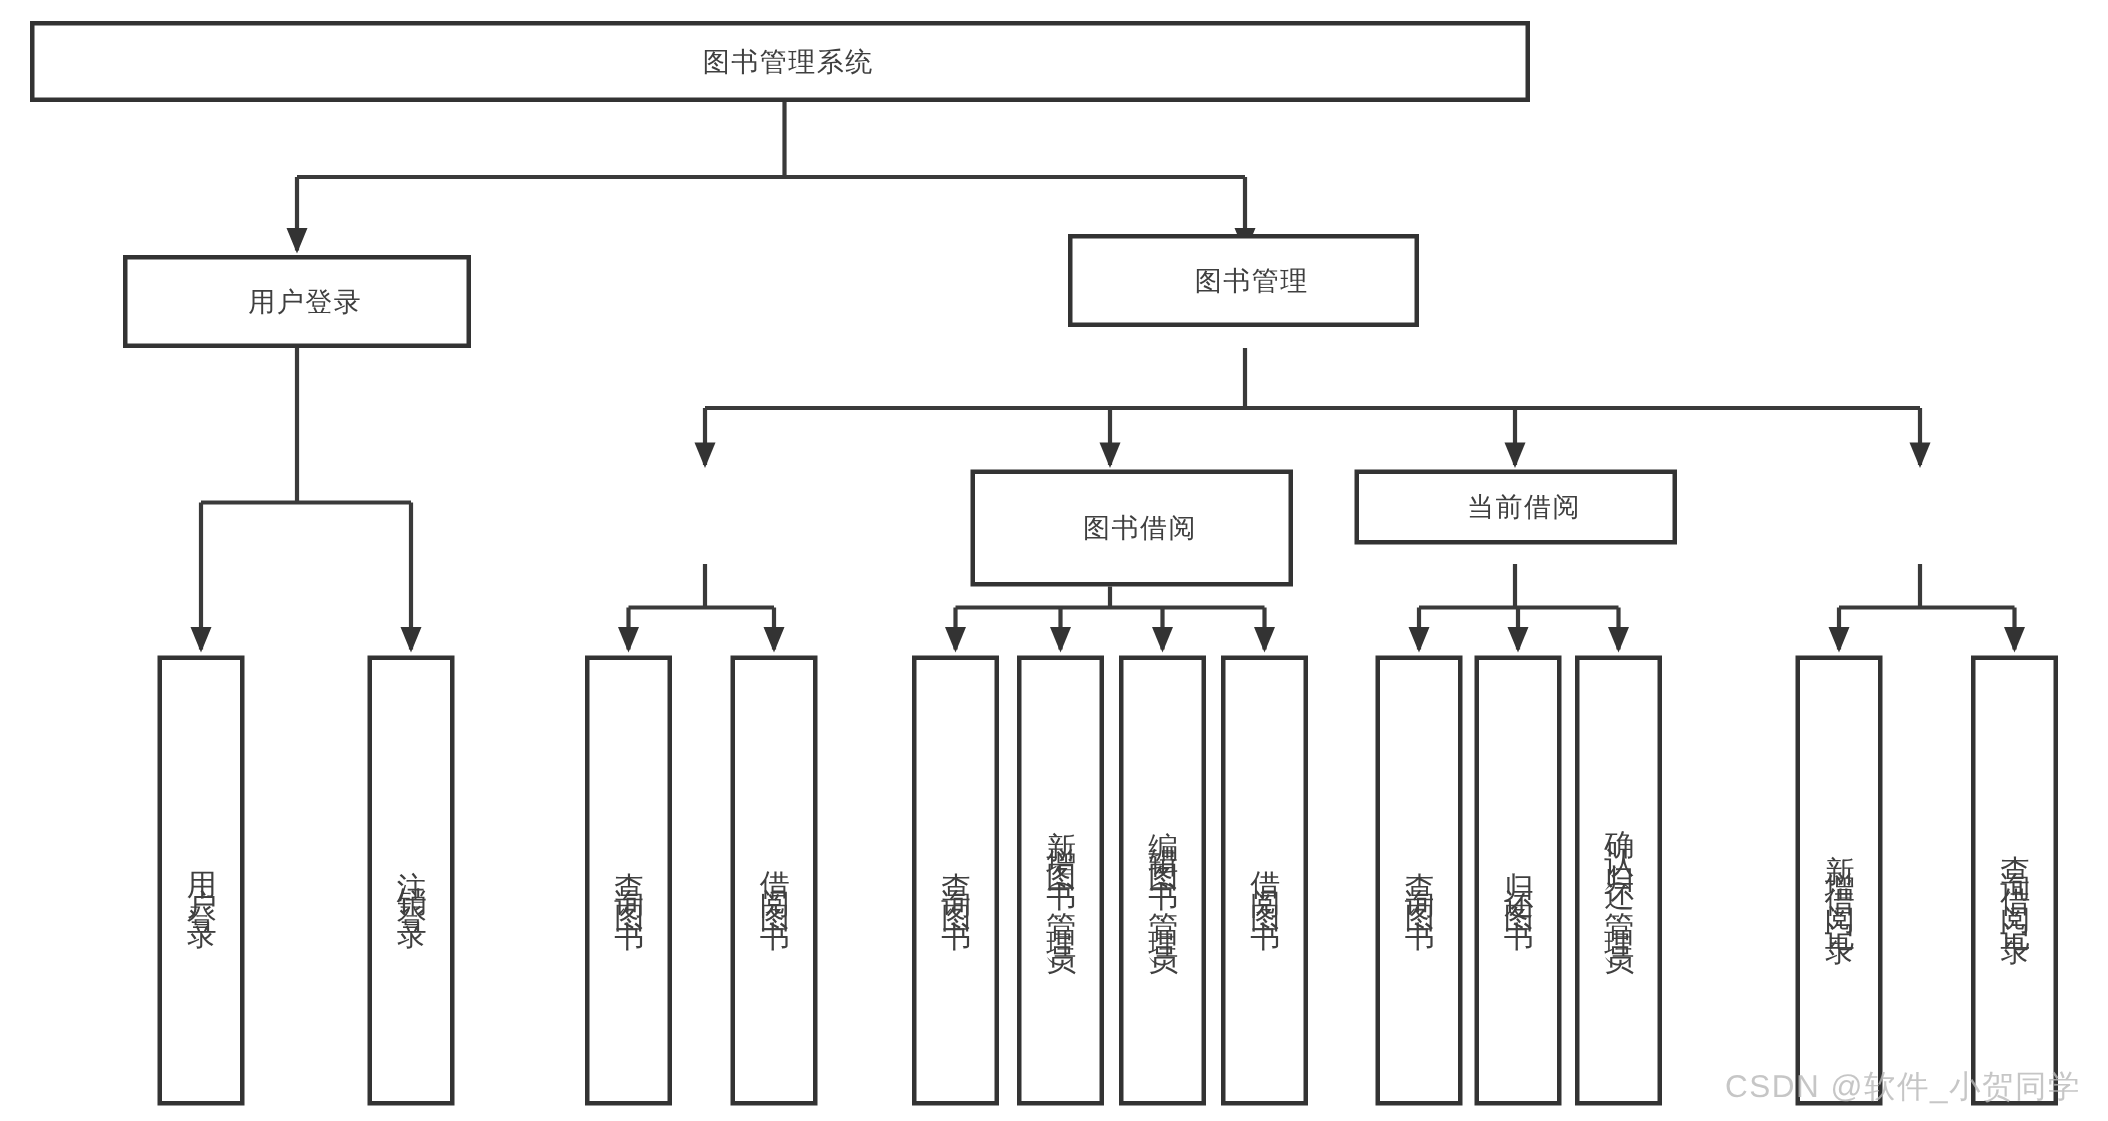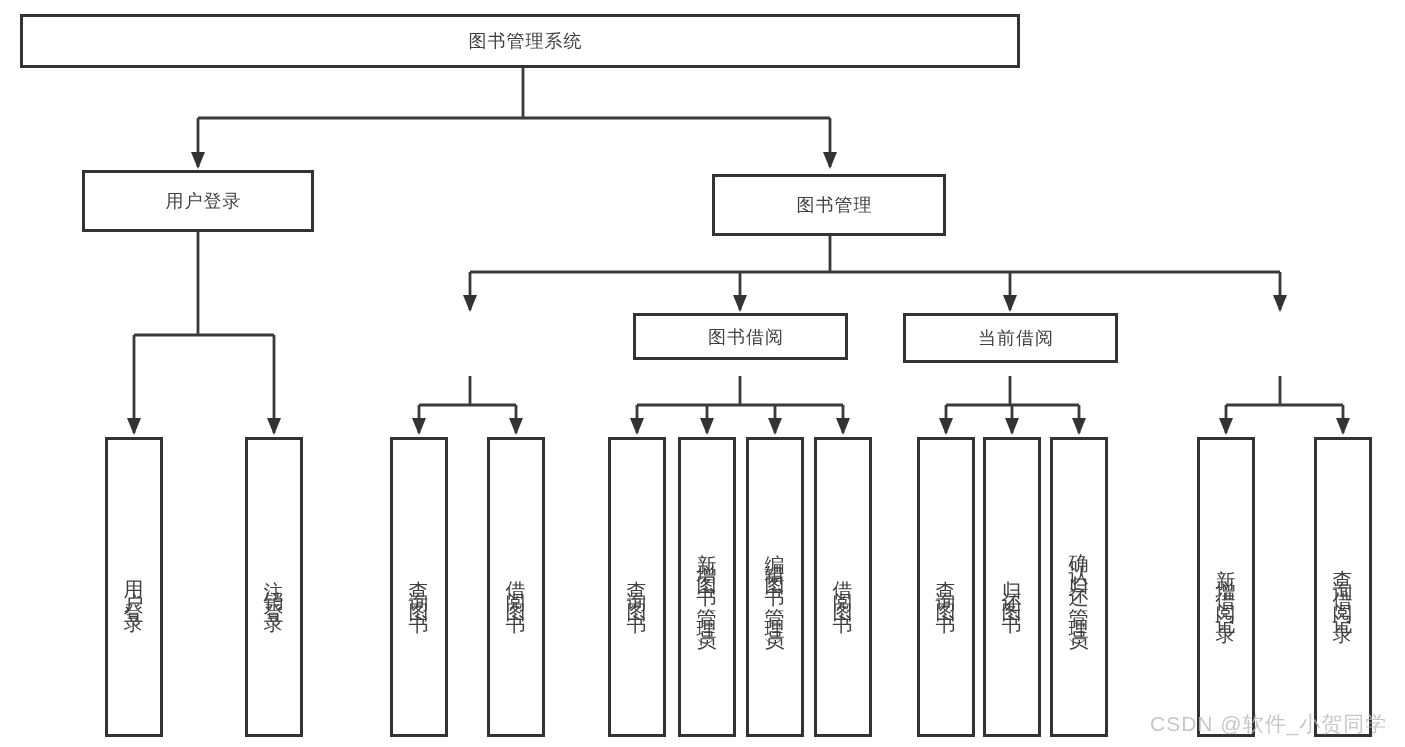--- a/index.html
+++ b/index.html
@@ -125,25 +125,25 @@
     </g>
   </svg>
 
   <div class="node" style="left:20px; top:14px; width:1000px; height:54px;">
     <span>图书管理系统</span>
   </div>
 
   <div class="node" style="left:82px; top:170px; width:232px; height:62px;">
     <span>用户登录</span>
   </div>
-  <div class="node" style="left:712px; top:174px; width:234px; height:62px;justify-content:center;">
+  <div class="node" style="left:712px; top:156px; width:234px; height:62px;justify-content:center;">
     <span>图书管理</span>
   </div>
 
-  <div class="node" style="left:633px; top:313px; width:215px; height:47px;">
+  <div class="node" style="left:647px; top:313px; width:215px; height:78px;">
     <span>图书借阅</span>
   </div>
   <div class="node" style="left:903px; top:313px; width:215px; height:50px;">
     <span>当前借阅</span>
   </div>
 
   <div class="leaf" style="left:105px;">
     <span class="vtext">用户登录</span>
   </div>
   <div class="leaf" style="left:245px;">

